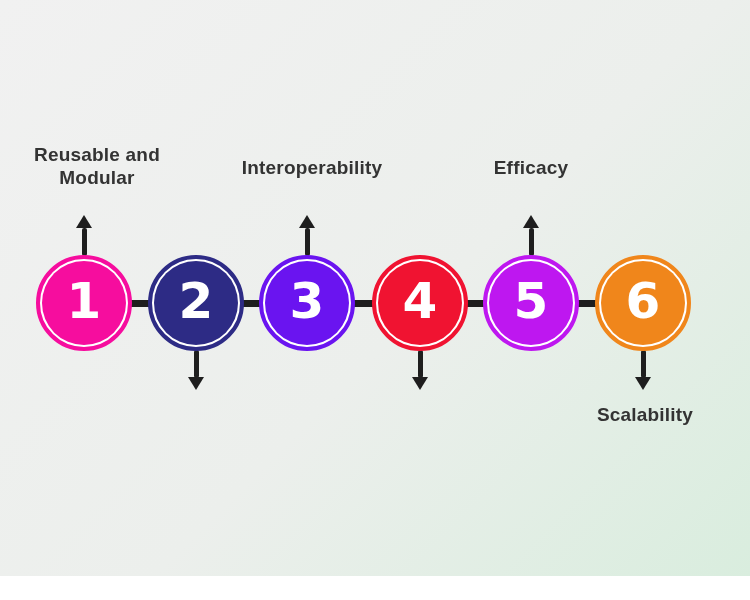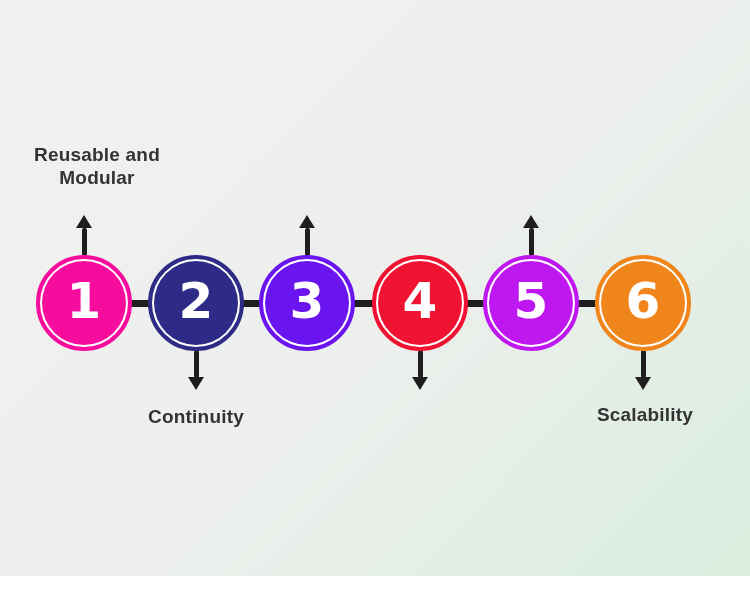--- a/index.html
+++ b/index.html
@@ -89,45 +89,46 @@
   <div class="stem up" style="left:81.5px"></div>
   <div class="label" style="left:22px; top:143px; width:150px">Reusable and Modular</div>
   <div class="circle" style="left: 36px; border-color: rgb(246, 13, 158);">
     <div class="circle-fill" style="background-color: rgb(246, 13, 158);">
       <span class="step-number">1</span>
     </div>
   </div>
 
   <div class="stem down" style="left:193.5px"></div>
   <div class="head down" style="left:188px"></div>
-  <div class="label" style="left:86px; top:405px; width:220px">Continuity</div>
   <div class="circle" style="left: 148px; border-color: rgb(45, 43, 133);">
     <div class="circle-fill" style="background-color: rgb(45, 43, 133);">
       <span class="step-number">2</span>
     </div>
   </div>
 
   <div class="head up" style="left:299px"></div>
   <div class="stem up" style="left:304.5px"></div>
+  <div class="label" style="left:202px; top:156px; width:220px">Interoperability</div>
   <div class="circle" style="left: 259px; border-color: rgb(106, 20, 240);">
     <div class="circle-fill" style="background-color: rgb(106, 20, 240);">
       <span class="step-number">3</span>
     </div>
   </div>
 
   <div class="stem down" style="left:417.5px"></div>
   <div class="head down" style="left:412px"></div>
   <div class="circle" style="left: 372px; border-color: rgb(240, 19, 49);">
     <div class="circle-fill" style="background-color: rgb(240, 19, 49);">
       <span class="step-number">4</span>
     </div>
   </div>
 
   <div class="head up" style="left:523px"></div>
   <div class="stem up" style="left:528.5px"></div>
+  <div class="label" style="left:421px; top:156px; width:220px">Efficacy</div>
   <div class="circle" style="left: 483px; border-color: rgb(190, 23, 240);">
     <div class="circle-fill" style="background-color: rgb(190, 23, 240);">
       <span class="step-number">5</span>
     </div>
   </div>
 
   <div class="stem down" style="left:640.5px"></div>
   <div class="head down" style="left:635px"></div>
   <div class="label" style="left:535px; top:403px; width:220px">Scalability</div>
   <div class="circle" style="left: 595px; border-color: rgb(240, 134, 27);">

